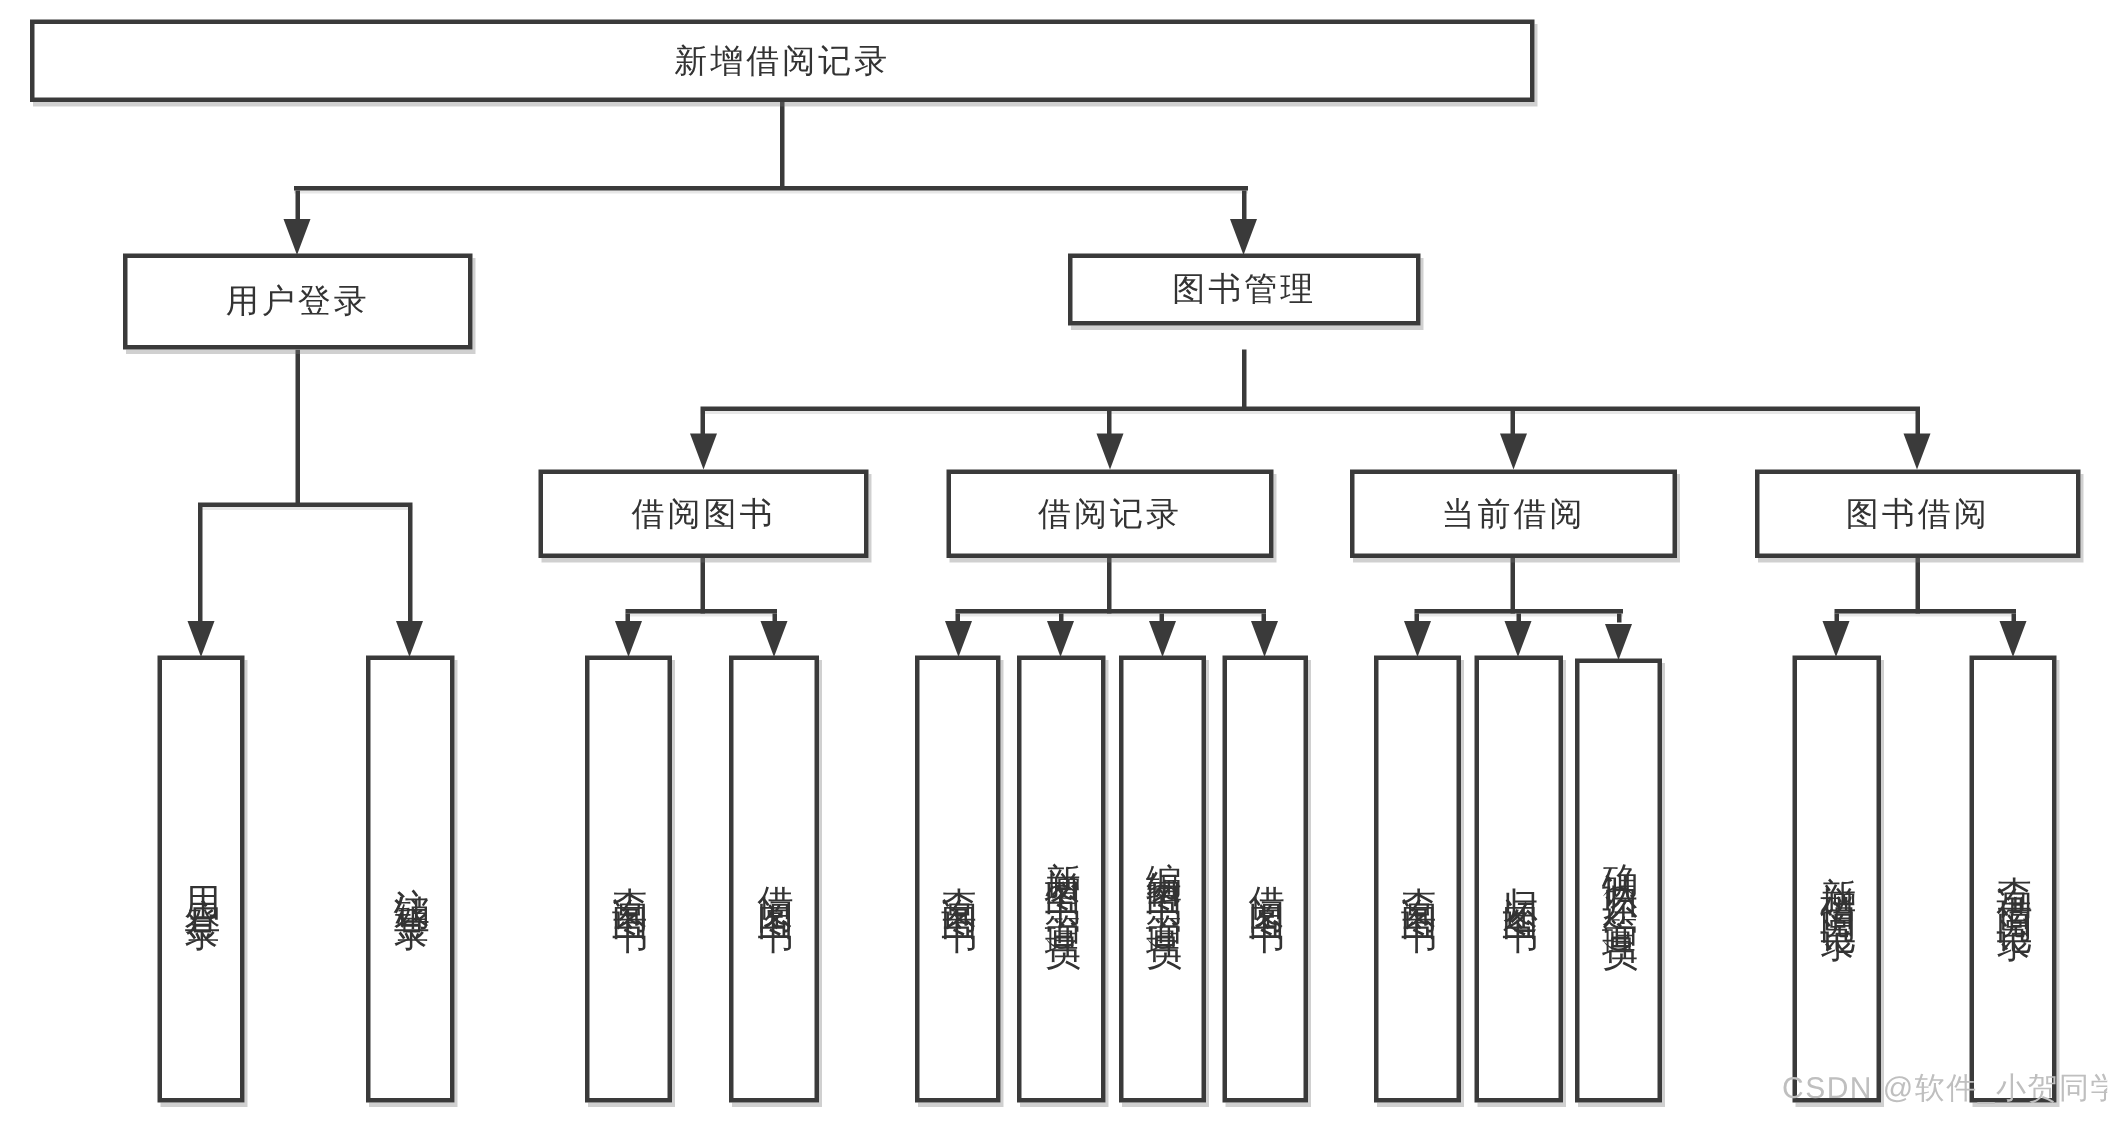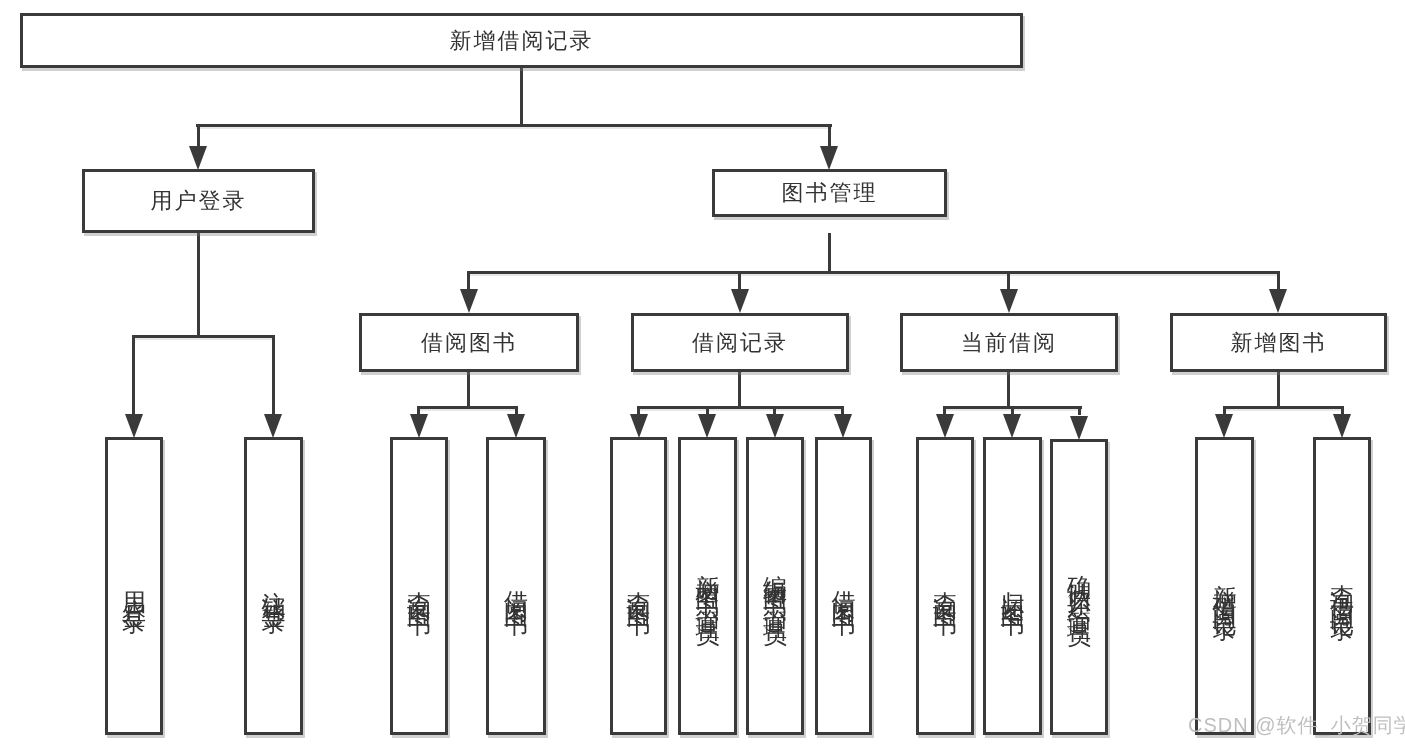--- a/index.html
+++ b/index.html
@@ -167,21 +167,21 @@
   <div class="hbox" id="b-l3a">
     <span>借阅图书</span>
   </div>
   <div class="hbox" id="b-l3b">
     <span>借阅记录</span>
   </div>
   <div class="hbox" id="b-l3c">
     <span>当前借阅</span>
   </div>
   <div class="hbox" id="b-l3d">
-    <span>新增图书</span>
+    <span>图书借阅</span>
   </div>
 
   <div class="leaf" id="b-a1">
     <span>用户登录</span>
   </div>
   <div class="leaf" id="b-a2">
     <span>注销登录</span>
   </div>
 
   <div class="leaf" id="b-b1">

